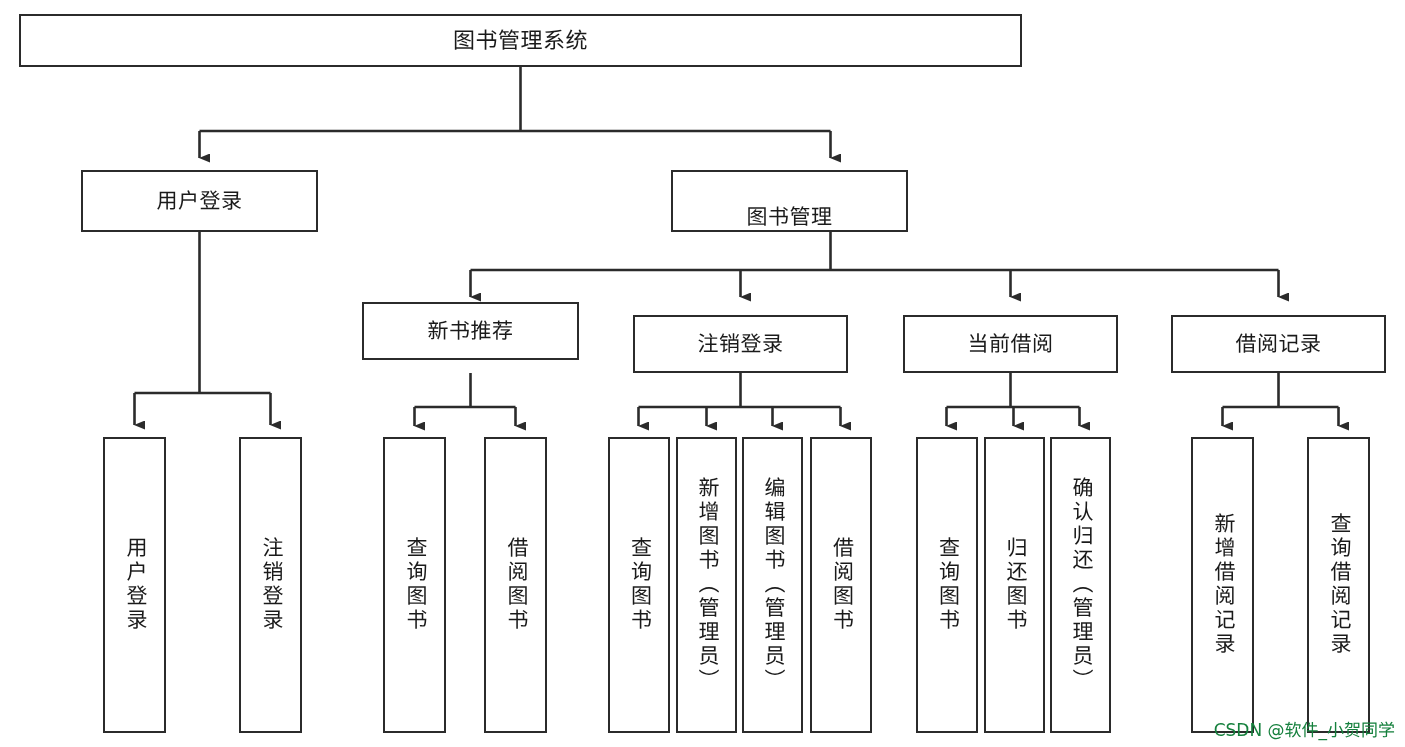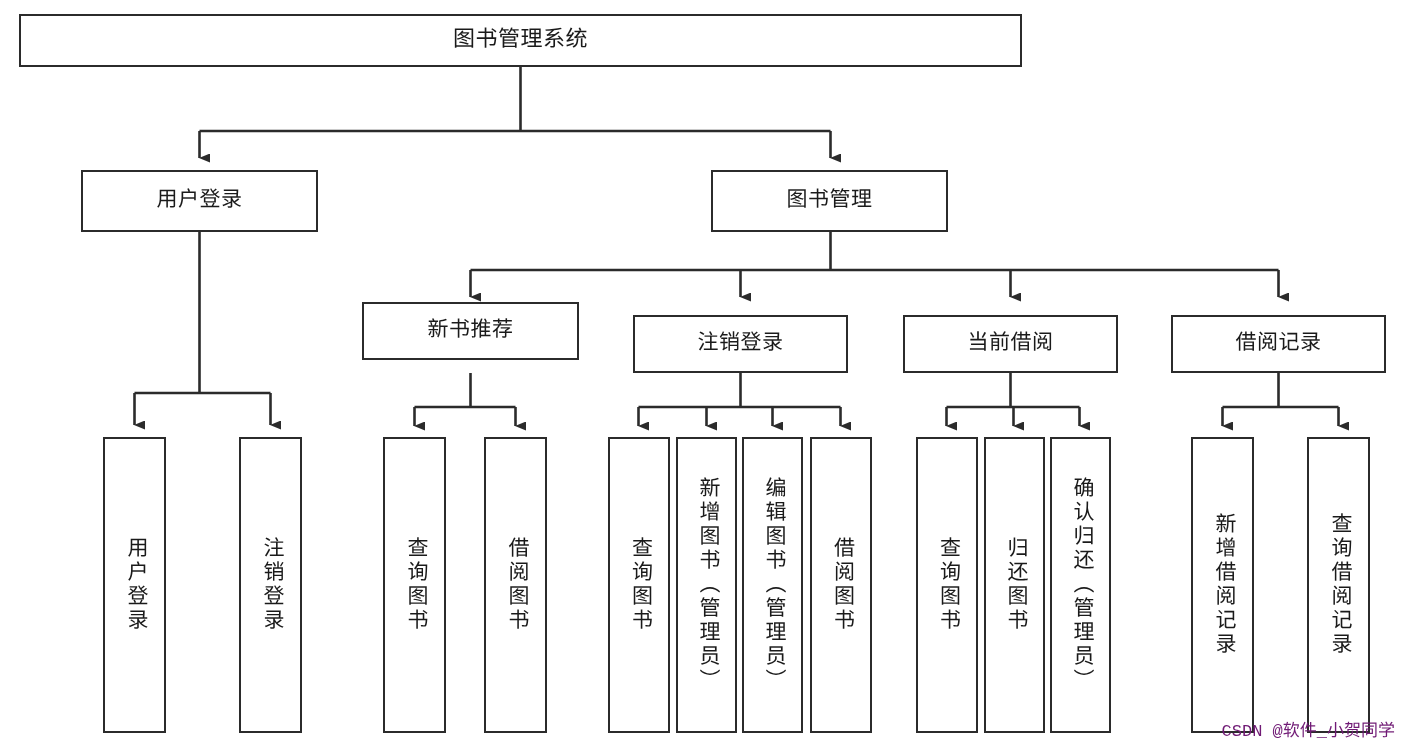--- a/index.html
+++ b/index.html
@@ -10,21 +10,20 @@
   }
   body {
     font-family: "DejaVu Sans", "Liberation Sans", sans-serif;
   }
   #diagram-root {
     position: relative;
     width: 1405px;
     height: 747px;
     background: #ffffff;
     overflow: hidden;
-    font-family: Liberation Mono, monospace;
   }
   #edge-layer {
     position: absolute;
     left: 0;
     top: 0;
     width: 1405px;
     height: 747px;
     pointer-events: none;
   }
   .node {
@@ -63,21 +62,21 @@
     letter-spacing: 3px;
     line-height: 1;
     white-space: nowrap;
     max-height: 100%;
   }
   #watermark {
     position: absolute;
     right: 10px;
     bottom: 6px;
     font-size: 17px;
-    color: #701a75;
+    color: #15803d;
     white-space: nowrap;
     user-select: none;
   }
 </style>
 </head>
 <body>
 
 <div id="diagram-root">
 
   <svg id="edge-layer" viewBox="0 0 1405 747">
@@ -146,21 +145,21 @@
   </svg>
 
   <div class="node root horiz" style="left:19px; top:14px; width:1003px; height:53px;">
     <span class="label">图书管理系统</span>
   </div>
 
   <div class="node horiz" style="left:81px; top:170px; width:237px; height:62px;">
     <span class="label">用户登录</span>
   </div>
 
-  <div class="node horiz" style="left:711px; top:170px; width:237px; height:62px;">
+  <div class="node horiz" style="left:671px; top:170px; width:237px; height:62px;align-items:flex-end;">
     <span class="label">图书管理</span>
   </div>
 
   <div class="node horiz" style="left:362px; top:302px; width:217px; height:58px;">
     <span class="label">新书推荐</span>
   </div>
 
   <div class="node horiz" style="left:633px; top:315px; width:215px; height:58px;">
     <span class="label">注销登录</span>
   </div>

